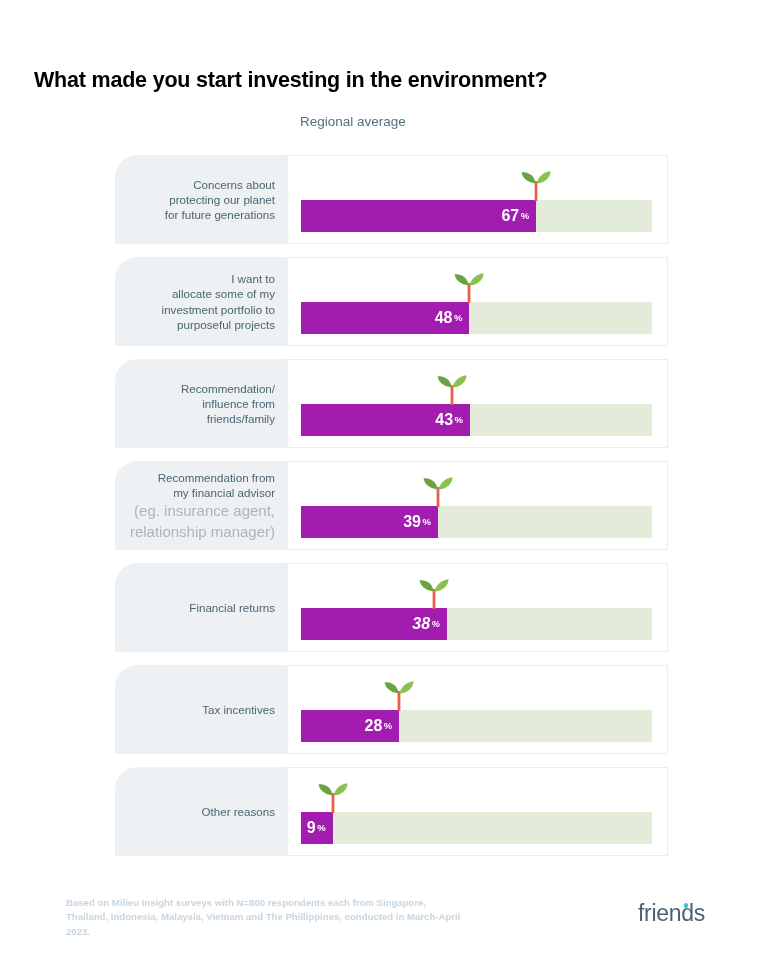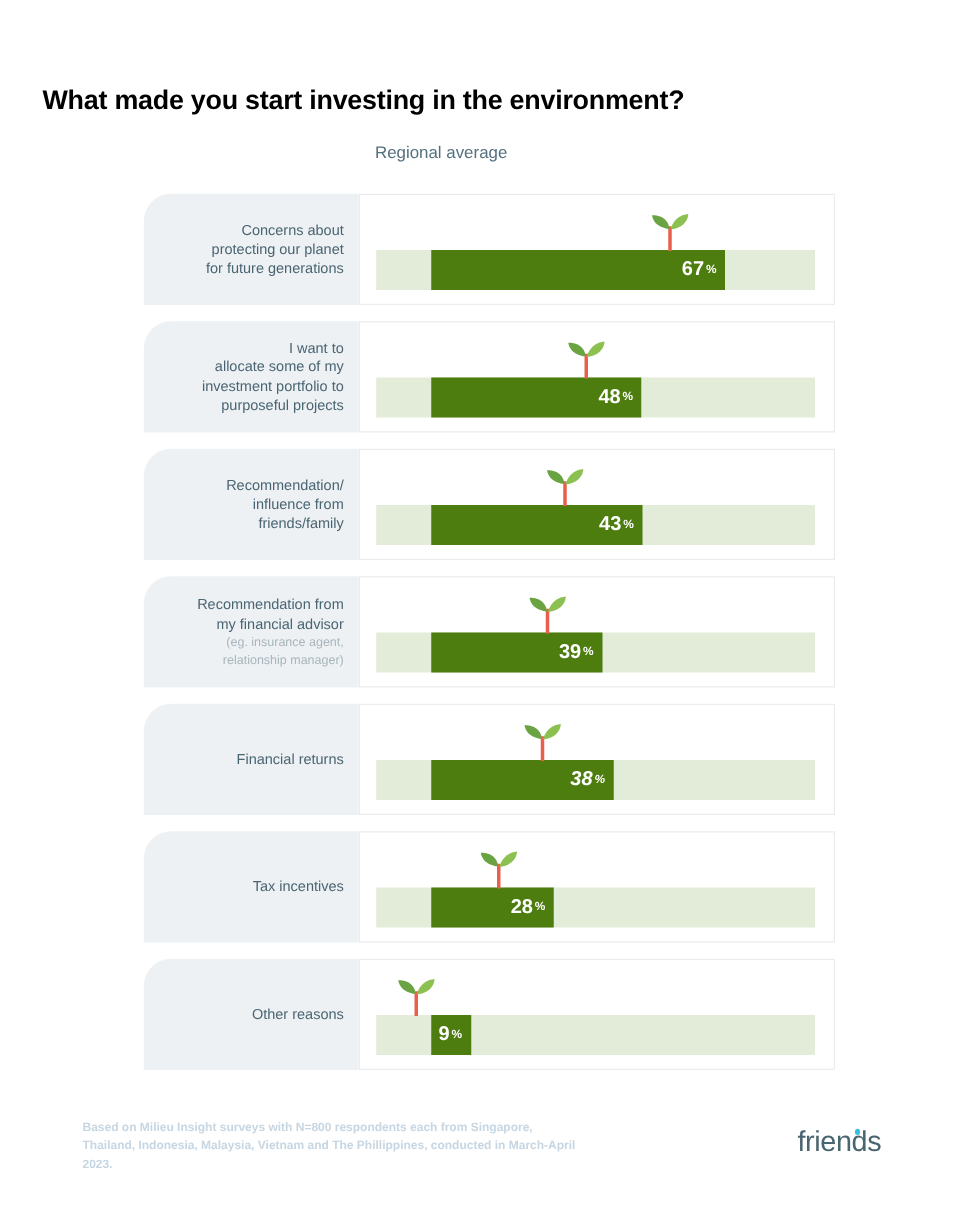--- a/index.html
+++ b/index.html
@@ -78,21 +78,21 @@
   .label-text {
     text-align: right;
     font-size: 11.6px;
     font-weight: normal;
     color: #4a6572;
     line-height: 1.32;
   }
 
   .label-sub {
     text-align: right;
-    font-size: 10px;
+    font-size: 15px;
     font-weight: normal;
     color: #a8b6bd;
     line-height: 1.3;
     margin-top: 1px;
   }
 
   .bar-card {
     position: absolute;
     left: 287px;
     top: 0;
@@ -118,27 +118,26 @@
     width: 351px;
     height: 32px;
     background: #e3ecd8;
   }
 
   .bar-fill {
     position: absolute;
     left: 0;
     top: 44px;
     height: 32px;
-    background: #4d7c0f;
+    background: #a21caf;
     box-sizing: border-box;
     display: flex;
     align-items: center;
     justify-content: flex-end;
     padding-right: 7px;
-    margin-left: 44px;
   }
 
   .value-num {
     font-size: 16px;
     font-weight: bold;
     color: #ffffff;
     line-height: 1;
   }
   .value-pct {
     font-size: 9.5px;

